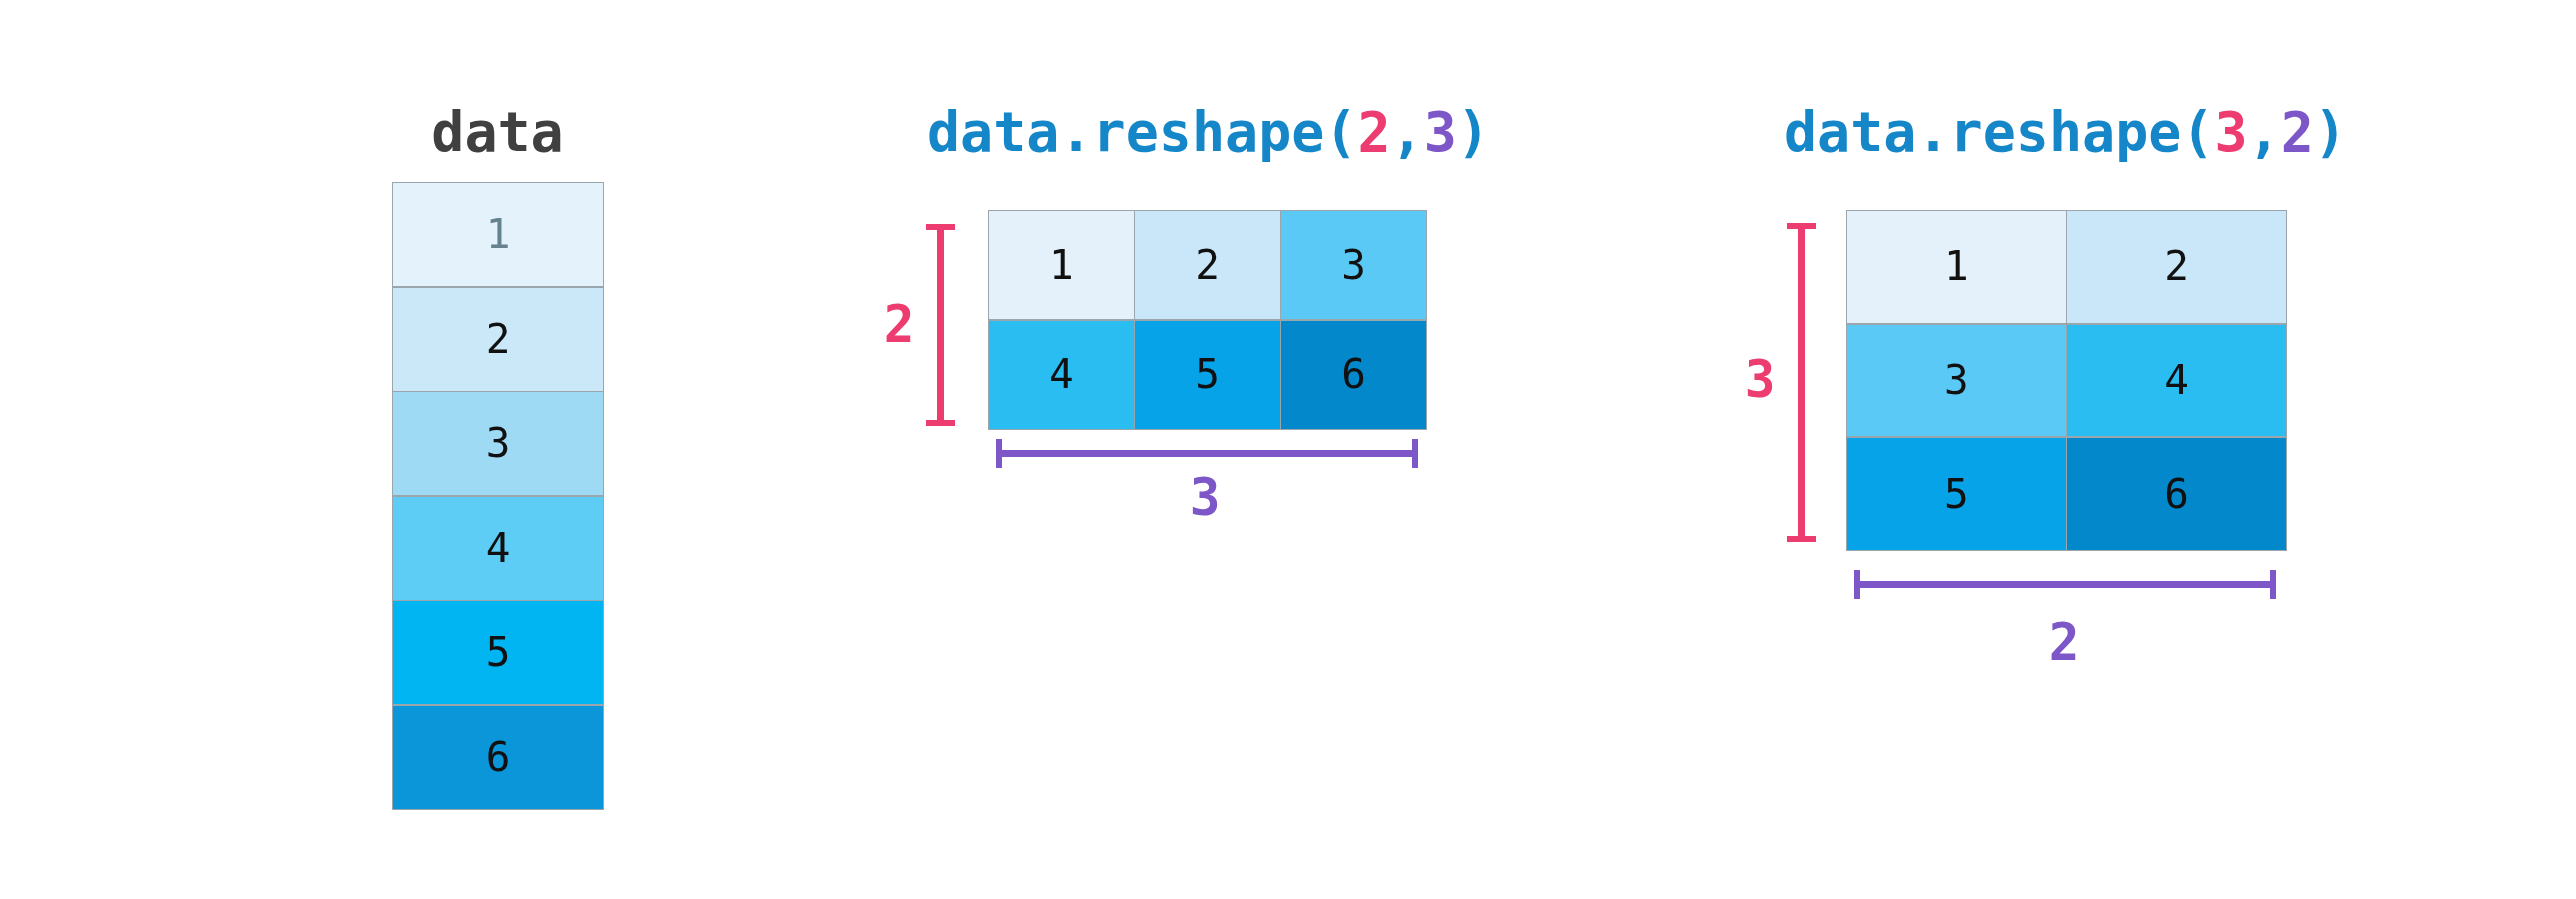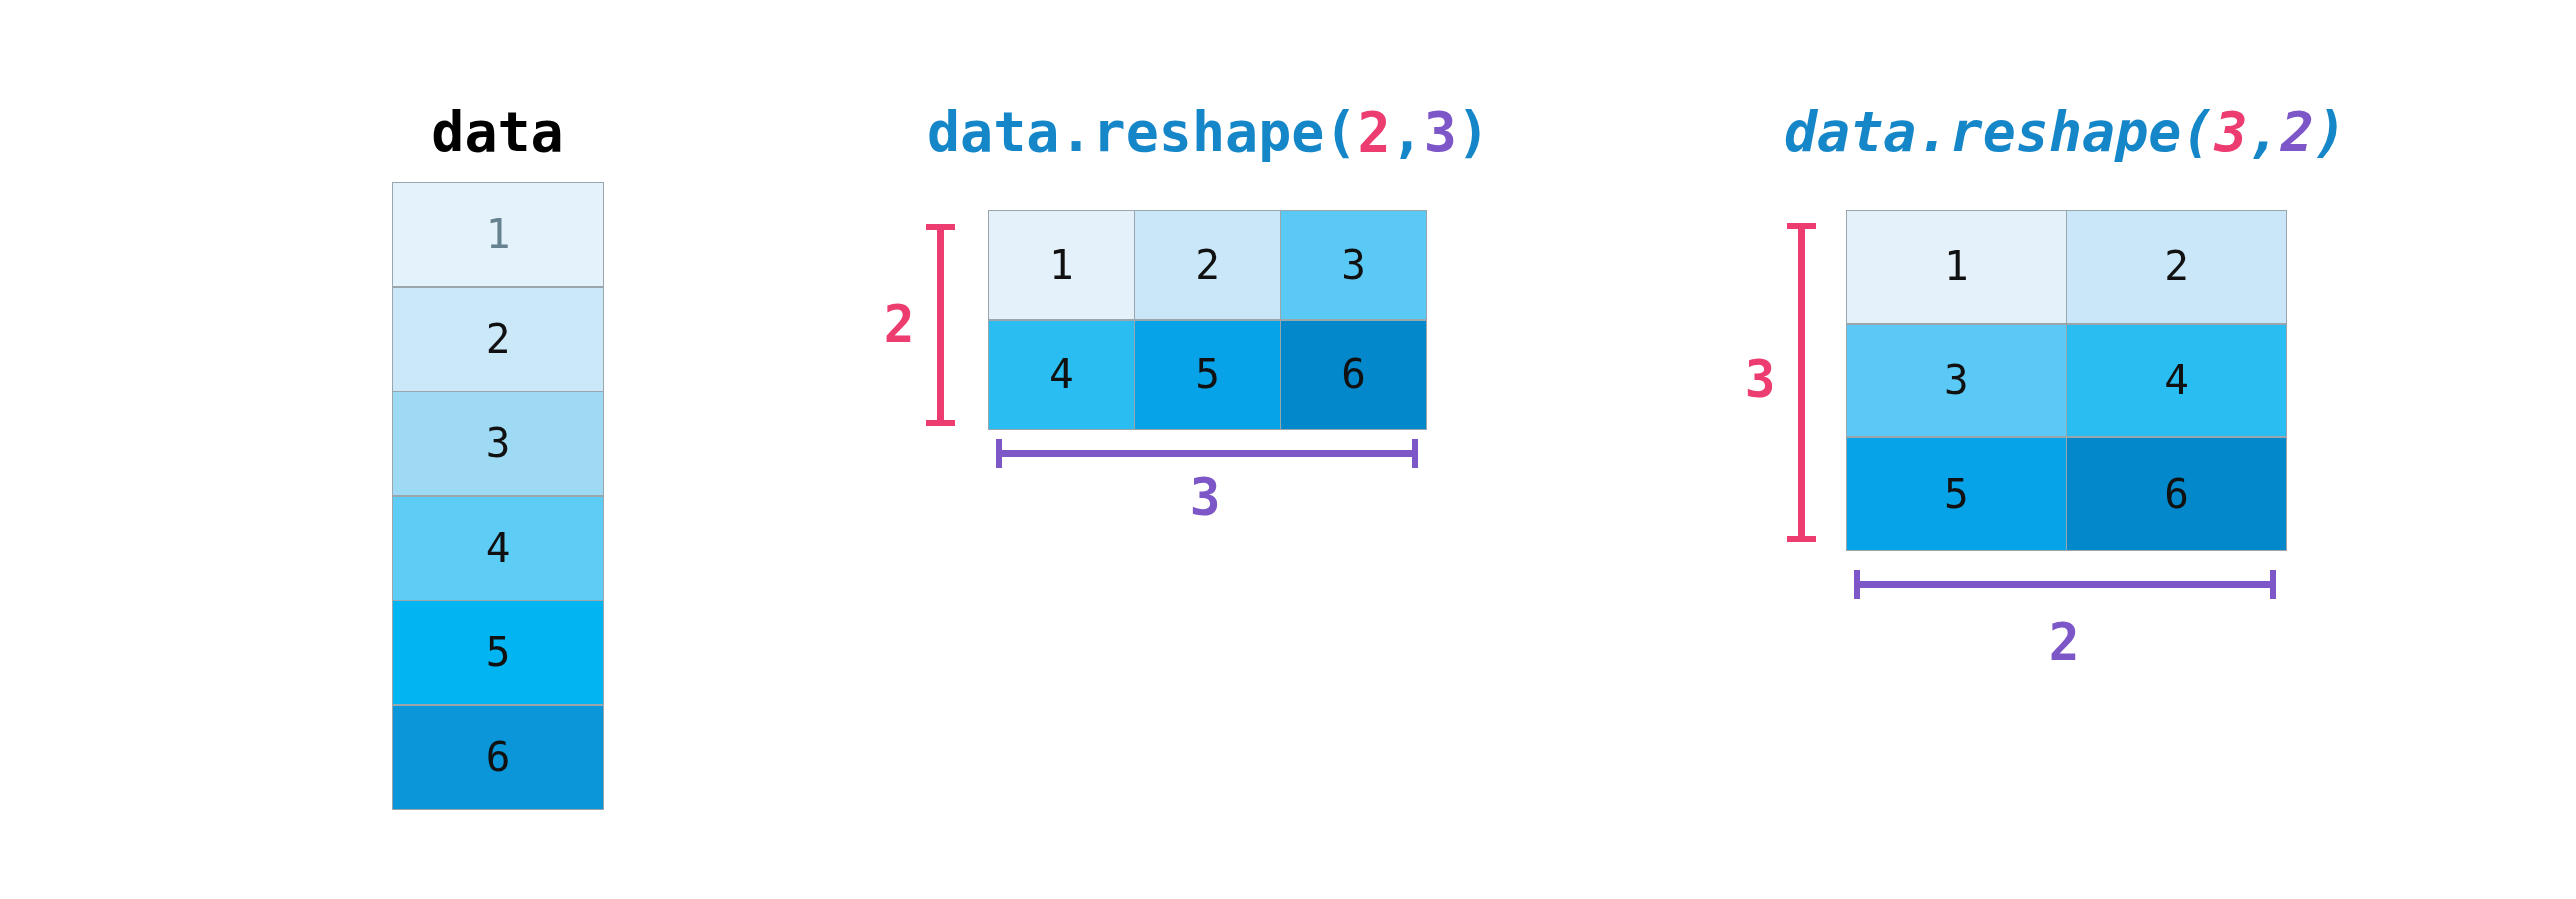--- a/index.html
+++ b/index.html
@@ -38,21 +38,21 @@
     position:absolute;width:96px;
     font-family:"DejaVu Sans Mono",monospace;
     font-weight:bold;font-size:51px;line-height:64px;
     text-align:center;
   }
 </style>
 </head>
 <body>
 
 <div>
-  <div class="fig-title" style="left:338px;top:96px;width:319px;"><span style="color: #000000;">data</span></div>
+  <div class="fig-title" style="left:338px;top:96px;width:319px;"><span style="color: #404040;">data</span></div>
   <div class="grid" style="left: 392px; top: 182px; width: 210px; height: 626px; grid-template-columns: repeat(1, 1fr); grid-template-rows: repeat(6, 1fr);">
       <div class="cell" style="background: rgb(228, 242, 251); color: rgb(102, 130, 143);">1</div>
       <div class="cell" style="background: rgb(203, 232, 249); color: rgb(17, 17, 17);">2</div>
       <div class="cell" style="background: rgb(159, 218, 245); color: rgb(17, 17, 17);">3</div>
       <div class="cell" style="background: rgb(94, 205, 246); color: rgb(17, 17, 17);">4</div>
       <div class="cell" style="background: rgb(0, 181, 242); color: rgb(17, 17, 17);">5</div>
       <div class="cell" style="background: rgb(10, 150, 217); color: rgb(17, 17, 17);">6</div>
     </div>
 </div>
 
@@ -77,21 +77,21 @@
 
   <div class="hbracket" style="left: 996px; top: 439px; width: 422px; height: 29px; color: rgb(125, 86, 200);">
     <div class="cap left"></div>
     <div class="stem"></div>
     <div class="cap right"></div>
   </div>
   <div class="dim-label" style="left: 1157px; top: 466px; color: rgb(125, 86, 200);">3</div>
 </div>
 
 <div>
-  <div class="fig-title" style="left:1784px;top:96px;width:558px;font-style:italic;"><span style="color: rgb(21, 135, 200);">data.reshape(</span><span style="color: rgb(236, 60, 112);">3</span><span style="color: rgb(21, 135, 200);">,</span><span style="color: rgb(125, 86, 200);">2</span><span style="color: rgb(21, 135, 200);">)</span></div>
+  <div class="fig-title" style="left:1784px;top:96px;width:558px;"><span style="color: rgb(21, 135, 200);">data.reshape(</span><span style="color: rgb(236, 60, 112);">3</span><span style="color: rgb(21, 135, 200);">,</span><span style="color: rgb(125, 86, 200);">2</span><span style="color: rgb(21, 135, 200);">)</span></div>
 
   <div class="grid" style="left: 1846px; top: 210px; width: 439px; height: 339px; grid-template-columns: repeat(2, 1fr); grid-template-rows: repeat(3, 1fr);">
       <div class="cell" style="background: rgb(228, 241, 250); color: rgb(17, 17, 17);">1</div>
       <div class="cell" style="background: rgb(201, 231, 248); color: rgb(17, 17, 17);">2</div>
       <div class="cell" style="background: rgb(91, 201, 245); color: rgb(17, 17, 17);">3</div>
       <div class="cell" style="background: rgb(41, 189, 242); color: rgb(17, 17, 17);">4</div>
       <div class="cell" style="background: rgb(7, 163, 232); color: rgb(17, 17, 17);">5</div>
       <div class="cell" style="background: rgb(2, 136, 203); color: rgb(17, 17, 17);">6</div>
     </div>
 

